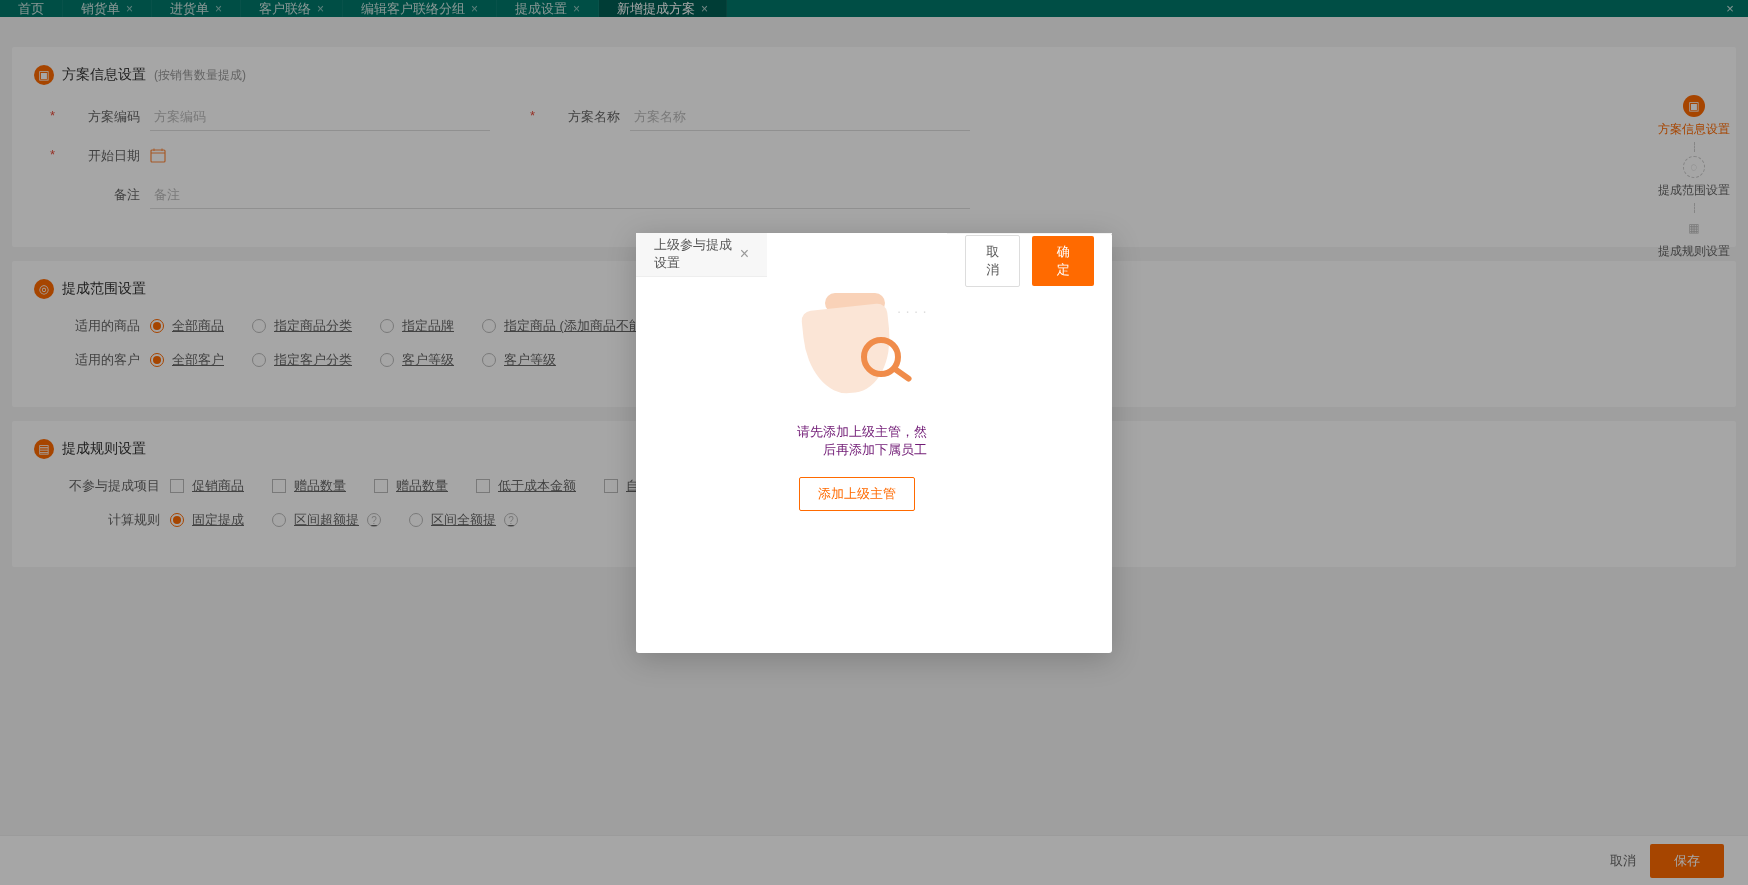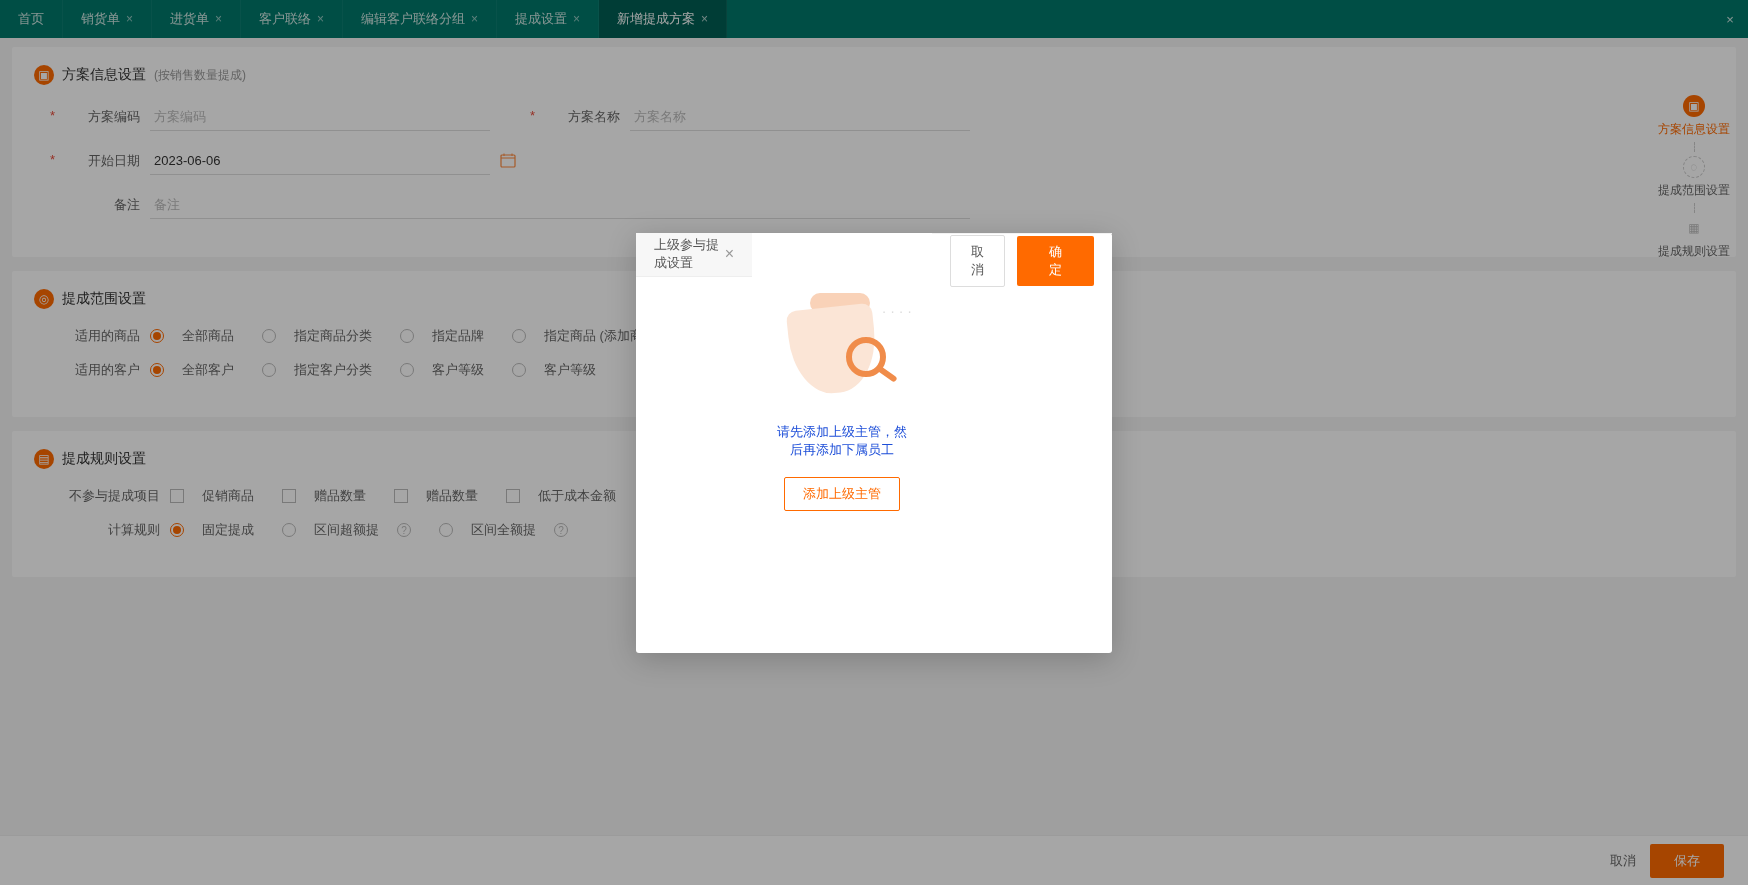--- a/index.html
+++ b/index.html
@@ -1,19 +1,19 @@
 <!DOCTYPE html>
 <html><head>
 <meta charset="utf-8">
 <style>
 * { box-sizing: border-box; margin: 0; padding: 0; font-family: "Microsoft YaHei", Arial, sans-serif; }
 html, body { width: 1748px; height: 885px; overflow: hidden; background: #f5f5f5; position: relative; }
 
 
-.tabbar { background: #00796b; height: 38px; display: flex; align-items: stretch; color: #cfe6e2; font-size: 13px; }
+.tabbar { background: #00796b; height: 17px; display: flex; align-items: stretch; color: #cfe6e2; font-size: 13px; }
 .tab { padding: 0 18px; display: flex; align-items: center; gap: 6px; cursor: pointer; border-right: 1px solid rgba(255,255,255,.05); }
 .tab.active { background: #005f54; color: #fff; }
 .tab-x { font-size: 12px; opacity: .7; }
 .tabbar-close { margin-left: auto; width: 36px; display: flex; align-items: center; justify-content: center; cursor: pointer; color:#cfe6e2; }
 
 
 .page { position: absolute; top: 35px; left: 0; right: 0; bottom: 50px; padding: 12px 12px 0 12px; }
 .card { background: #fff; border-radius: 2px; padding: 18px 22px 22px 22px; margin-bottom: 14px; font-size: 13px; color:#666; }
 .card-h { display:flex; align-items:center; gap:8px; color:#333; font-size:14px; margin-bottom:18px; }
 .card-h .icon-disc { width:20px; height:20px; border-radius:50%; background:#ff6a00; display:inline-flex; align-items:center; justify-content:center; color:#fff; font-size:12px; }
@@ -21,21 +21,21 @@
 
 .row { display:flex; align-items:center; gap:10px; margin-bottom:16px; padding-left:26px; }
 .label { width:80px; text-align:right; color:#666; position:relative; }
 .req::before { content:"*"; color:#e74c3c; position:absolute; left:-10px; }
 .input { height:28px; min-width:200px; border:0; border-bottom:1px solid #ddd; padding:0 4px; color:#333; font-size:13px; background:transparent; }
 .input::placeholder { color:#bbb; }
 .cal-icon { width:16px; height:16px; display:inline-block; color:#ff8a3d; }
 
 
 .opts { display:flex; gap:28px; align-items:center; }
-.radio, .chk { display:flex; align-items:center; gap:18px; cursor:pointer; color:#666; }
+.radio, .chk { display:flex; align-items:center; gap:8px; cursor:pointer; color:#666;text-decoration:underline; }
 .radio-dot { width:14px; height:14px; border-radius:50%; border:1px solid #bbb; display:inline-flex; align-items:center; justify-content:center; }
 .radio.sel .radio-dot { border-color:#ff6a00; }
 .radio.sel .radio-dot::after { content:""; width:8px; height:8px; border-radius:50%; background:#ff6a00; }
 .chk-box { width:14px; height:14px; border:1px solid #bbb; display:inline-block; }
 
 .btn-tiny { background:#ff6a00; color:#fff; border:none; border-radius:2px; padding:4px 10px; font-size:12px; cursor:pointer; }
 .qmark { width:14px; height:14px; border-radius:50%; border:1px solid #bbb; color:#bbb; font-size:10px; display:inline-flex; align-items:center; justify-content:center; }
 
 
 .sidenav { position:absolute; right:18px; top:60px; width:72px; display:flex; flex-direction:column; align-items:center; gap:4px; font-size:12px; color:#666; }
@@ -55,21 +55,21 @@
 .modal { position:absolute; left:50%; top:50%; transform:translate(-50%,-50%); width:476px; background:#fff; border-radius:3px; box-shadow:0 6px 30px rgba(0,0,0,.2); display:flex; flex-direction:row; }
 .modal-h { height:44px; background:#f7f7f7; display:flex; align-items:center; padding:0 18px; font-size:13px; color:#555; border-bottom:1px solid #eee; }
 .modal-close { margin-left:auto; cursor:pointer; color:#999; font-size:16px; }
 .modal-body { flex:1; padding:60px 20px 40px 20px; text-align:center; min-height:420px; }
 .empty-pic { width:140px; height:110px; margin:0 auto 20px auto; position:relative; }
 .empty-pic .paper { position:absolute; left:18px; top:14px; width:86px; height:86px; background:#fbe5d6; border-radius:10px 10px 40px 40px/10px 10px 60px 60px; transform:rotate(-6deg); }
 .empty-pic .tube { position:absolute; left:38px; top:0; width:60px; height:20px; background:#f9d2b8; border-radius:10px; }
 .empty-pic .mag { position:absolute; right:26px; top:44px; width:40px; height:40px; border:6px solid #f08c4a; border-radius:50%; }
 .empty-pic .mag::after { content:""; position:absolute; right:-18px; bottom:-6px; width:22px; height:6px; background:#f08c4a; border-radius:3px; transform:rotate(35deg); }
 .empty-pic .dots { position:absolute; right:0; top:10px; color:#ddd; font-size:14px; }
-.modal-body p { color:#1d4ed8; font-size:13px; margin-bottom:18px; }
+.modal-body p { color:#701a75; font-size:13px; margin-bottom:18px;text-align:right; }
 .btn-outline { background:#fff; border:1px solid #ff6a00; color:#ff6a00; border-radius:2px; padding:7px 18px; font-size:13px; cursor:pointer; }
 .modal-f { height:56px; display:flex; justify-content:flex-end; align-items:center; gap:12px; padding:0 18px; border-top:1px solid #f2f2f2; }
 .btn-plain { background:#fff; border:1px solid #ddd; color:#555; border-radius:2px; padding:7px 20px; font-size:13px; cursor:pointer; }
 </style>
 </head>
 <body>
 
 <div class="tabbar">
   <div class="tab">
       <span>首页</span>
@@ -111,21 +111,20 @@
     </div>
     <div class="row">
       <span class="label req">方案编码</span>
       <input class="input" style="width: 340px;" placeholder="方案编码">
       <span style="width:30px"></span>
       <span class="label req">方案名称</span>
       <input class="input" style="width: 340px;" placeholder="方案名称">
     </div>
     <div class="row">
       <span class="label req">开始日期</span>
-      <input class="input" style="width: 340px;" value="2023-06-06">
       <span class="cal-icon">
         <svg viewBox="0 0 16 16">
             <rect x="1" y="2" width="14" height="12" rx="1" fill="none" stroke="#ff8a3d" stroke-width="1.2"></rect>
             <line x1="1" y1="5" x2="15" y2="5" stroke="#ff8a3d"></line>
             <line x1="4" y1="0.5" x2="4" y2="3" stroke="#ff8a3d"></line>
             <line x1="12" y1="0.5" x2="12" y2="3" stroke="#ff8a3d"></line>
           </svg>
       </span>
     </div>
     <div class="row">
@@ -276,15 +275,15 @@
       <div class="tube"></div>
       <div class="paper"></div>
       <div class="mag"></div>
       <div class="dots">· · · ·</div>
     </div>
     <p>请先添加上级主管，然后再添加下属员工</p>
     <button class="btn-outline">添加上级主管</button>
   </div>
   <div class="modal-f">
     <button class="btn-plain">取消</button>
-    <button class="btn-primary" style="padding:7px 32px">确定</button>
+    <button class="btn-primary" style="padding:7px 24px">确定</button>
   </div>
 </div>
 
 </body></html>

